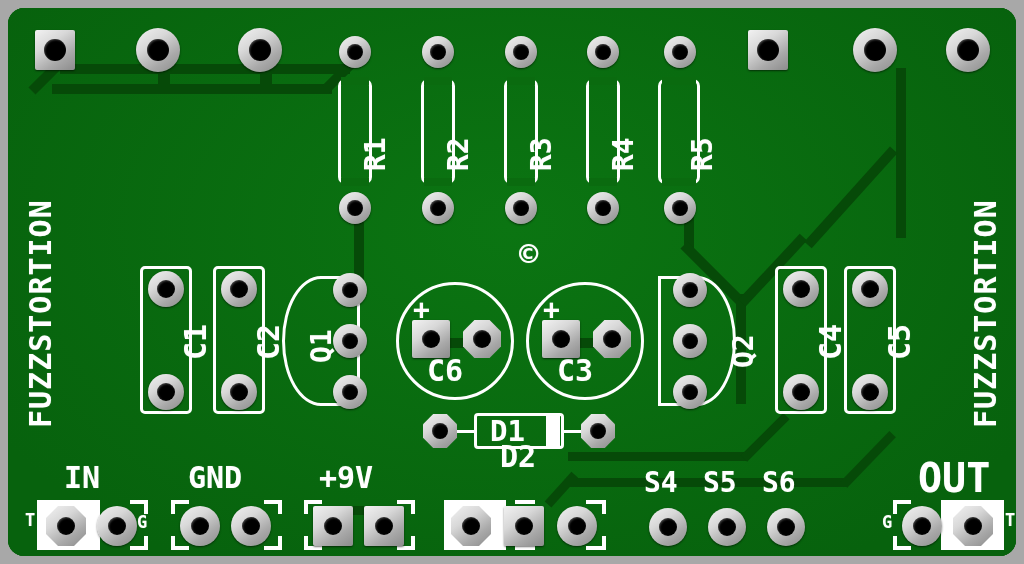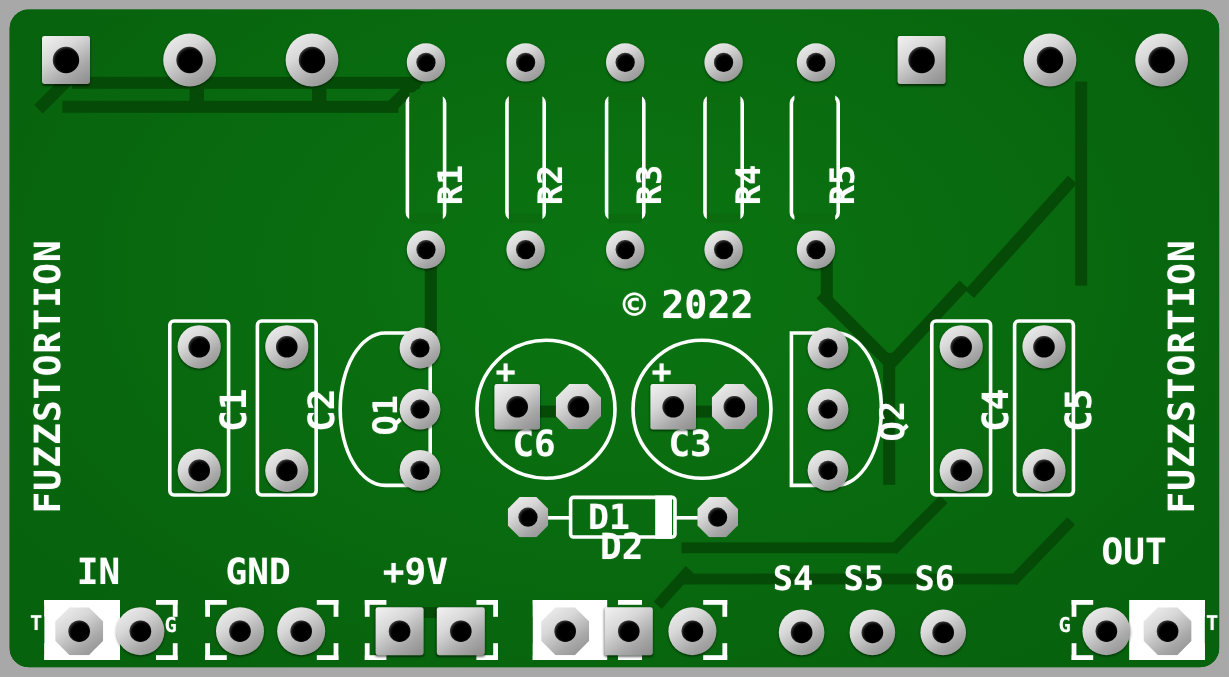--- a/index.html
+++ b/index.html
@@ -167,21 +167,20 @@
     <div class="silk rot90" style="left:681px;top:163px;font-size:28px;">R5</div>
     <div class="pad round" style="left:656px;top:184px;width:32px;height:32px;">
       <div class="ring"></div>
         <div class="hole" style="left:8px;top:8px;width:16px;height:16px;"></div>
     </div>
 
     <div class="silk rot90" style="left:18px;top:420px;font-size:30px;letter-spacing:1px;">FUZZSTORTION</div>
     <div class="silk rot90" style="left:963px;top:420px;font-size:30px;letter-spacing:1px;">FUZZSTORTION</div>
 
     <div class="silk" style="left:511px;top:230px;font-size:32px;">©</div>
-    <div class="silk" style="left:543px;top:230px;font-size:32px;">2022</div>
 
     <div class="out" style="left:132px;top:258px;width:52px;height:148px;border-radius:5px;"></div>
     <div class="silk rot90" style="left:173px;top:352px;font-size:30px;">C1</div>
     <div class="pad round" style="left:140px;top:263px;width:36px;height:36px;">
       <div class="ring"></div>
         <div class="hole" style="left:9px;top:9px;width:18px;height:18px;"></div>
     </div>
     <div class="pad round" style="left:140px;top:366px;width:36px;height:36px;">
       <div class="ring"></div>
         <div class="hole" style="left:9px;top:9px;width:18px;height:18px;"></div>
@@ -387,21 +386,21 @@
     </div>
     <div class="pad round" style="left:700px;top:500px;width:38px;height:38px;">
       <div class="ring"></div>
         <div class="hole" style="left:10px;top:10px;width:18px;height:18px;"></div>
     </div>
     <div class="pad round" style="left:759px;top:500px;width:38px;height:38px;">
       <div class="ring"></div>
         <div class="hole" style="left:10px;top:10px;width:18px;height:18px;"></div>
     </div>
 
-    <div class="silk" style="left:910px;top:438px;font-size:30px;text-align:right;">OUT</div>
+    <div class="silk" style="left:910px;top:450px;font-size:40px;text-align:right;">OUT</div>
     <div class="whiteblock" style="left:933px;top:492px;width:63px;height:50px;"></div>
     <div class="brk" style="left:885px;top:492px;width:111px;height:50px;">
       <i style="left:0;top:0;width:18px;height:4px;"></i>
         <i style="left:0;top:0;width:4px;height:14px;"></i>
       <i style="left:93px;top:0;width:18px;height:4px;"></i>
         <i style="left:107px;top:0;width:4px;height:14px;"></i>
       <i style="left:0;top:46px;width:18px;height:4px;"></i>
         <i style="left:0;top:36px;width:4px;height:14px;"></i>
       <i style="left:93px;top:46px;width:18px;height:4px;"></i>
         <i style="left:107px;top:36px;width:4px;height:14px;"></i>

